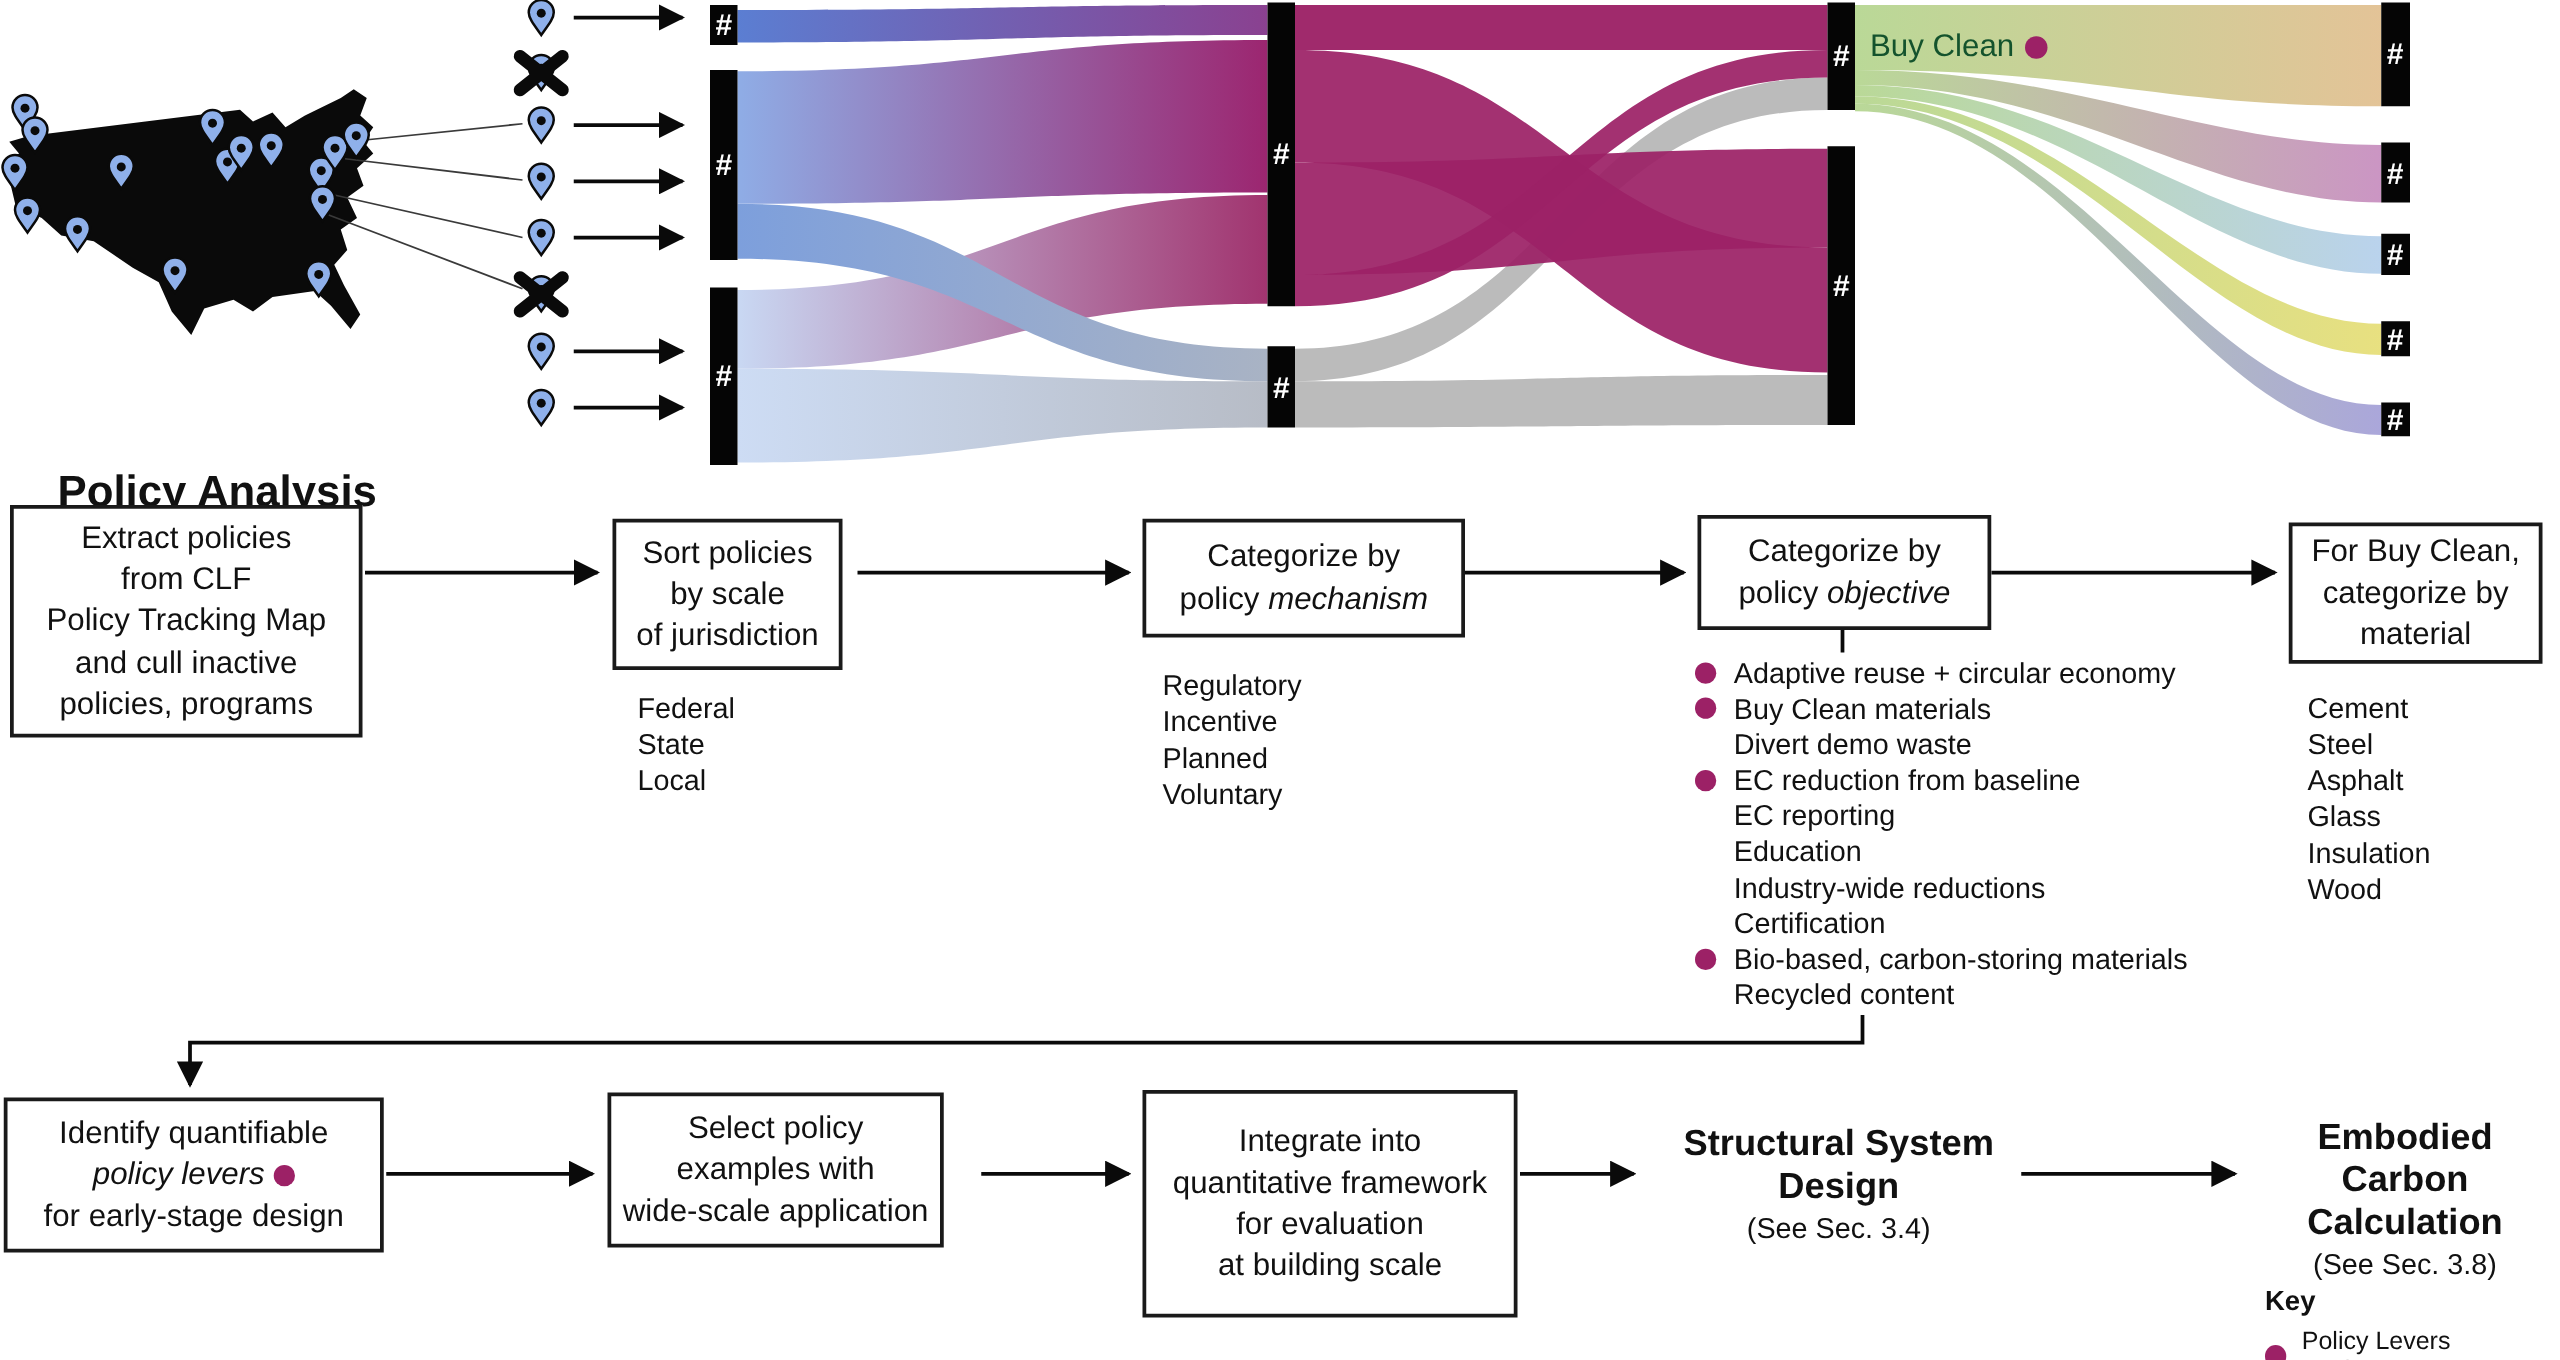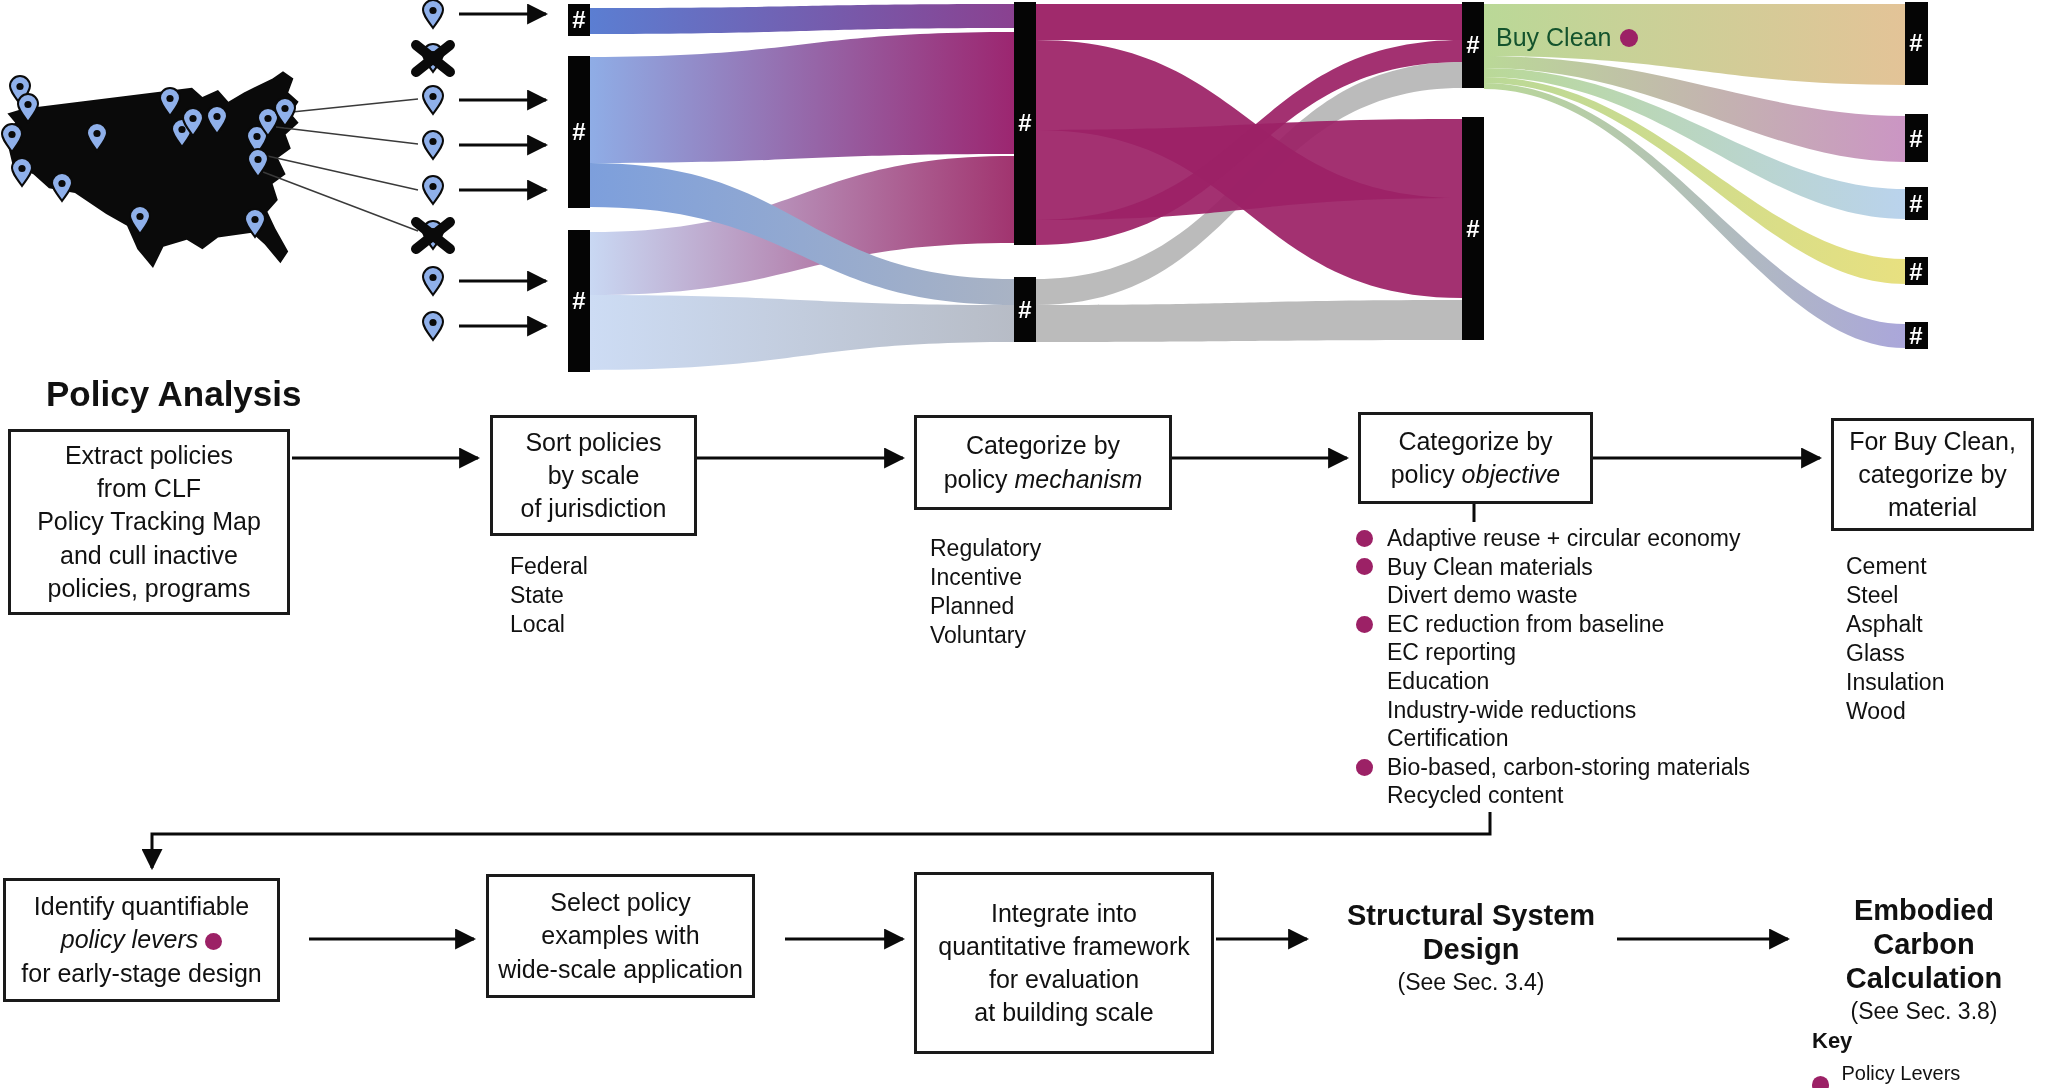--- a/index.html
+++ b/index.html
@@ -213,27 +213,27 @@
     </g>
   </svg>
 
   <div class="buyclean">
     <span>Buy Clean</span>
     <span class="dot"></span>
   </div>
 
   <div class="txt title" style="left:46px;top:374px;">Policy Analysis</div>
 
-  <div class="box" style="left:8px;top:429px;width:282px;height:186px;">Extract policies
+  <div class="box" style="left:8px;top:404px;width:282px;height:186px;">Extract policies
 from CLF
 Policy Tracking Map
 and cull inactive
 policies, programs</div>
 
-  <div class="box" style="left:490px;top:415px;width:207px;height:121px;">Sort policies
+  <div class="box" style="left:490px;top:415px;width:184px;height:121px;">Sort policies
 by scale
 of jurisdiction</div>
 
   <div class="box" style="left:914px;top:415px;width:258px;height:95px;">
     <span class="boxline">Categorize by</span>
     <span class="boxline"><span>policy </span><span class="it">mechanism</span></span>
   </div>
 
   <div class="box" style="left:1358px;top:412px;width:235px;height:92px;">
     <span class="boxline">Categorize by</span>
@@ -302,21 +302,21 @@
 
   <div class="list" style="left:1846px;top:552px;">
     <div>Cement</div>
     <div>Steel</div>
     <div>Asphalt</div>
     <div>Glass</div>
     <div>Insulation</div>
     <div>Wood</div>
   </div>
 
-  <div class="box" style="left:3px;top:878px;width:277px;height:124px;">
+  <div class="box" style="left:3px;top:878px;width:304px;height:124px;">
     <span class="boxline">Identify quantifiable</span>
     <span class="boxline"><span class="it">policy levers</span>&nbsp;<span class="dot" style="width:17px;height:17px;"></span></span>
     <span class="boxline">for early-stage design</span>
   </div>
 
   <div class="box" style="left:486px;top:874px;width:269px;height:124px;text-align:center;">Select policy
 examples with
 wide-scale application</div>
 
   <div class="box" style="left:914px;top:872px;width:300px;height:182px;">Integrate into

